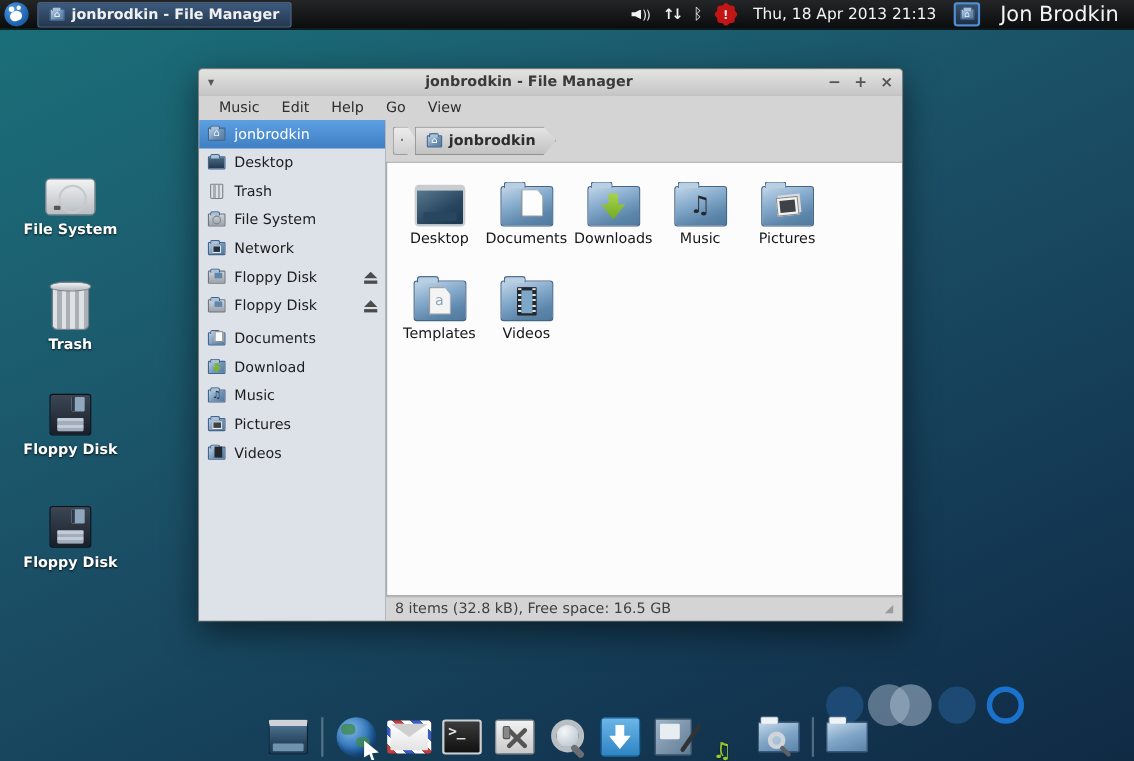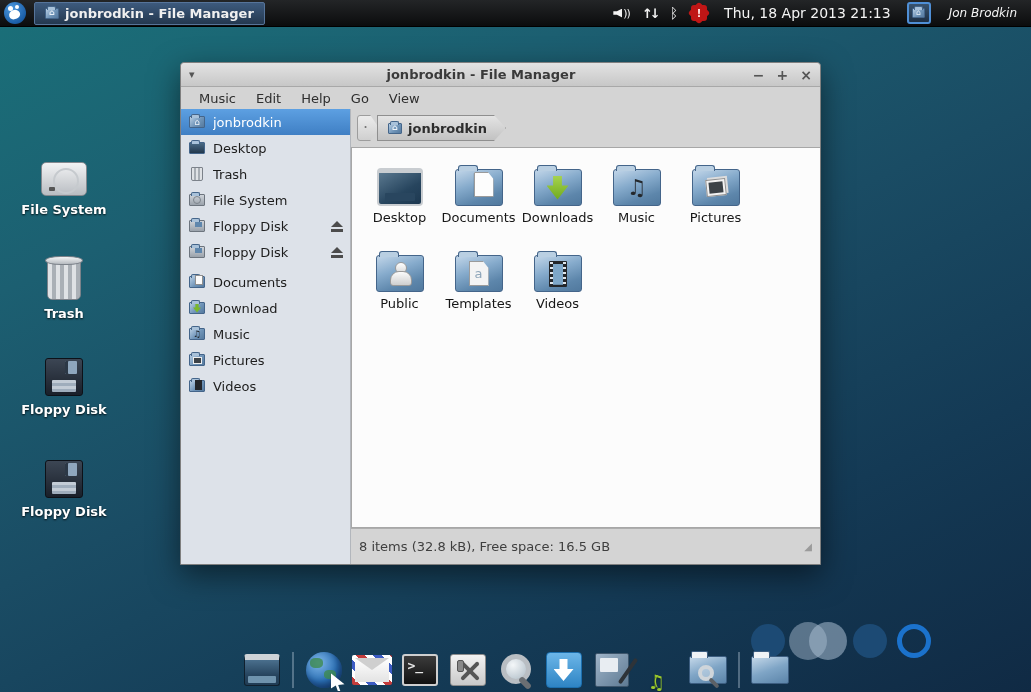--- a/index.html
+++ b/index.html
@@ -29,21 +29,21 @@
   .spk-wav { color:#f2f2f2; font-size:11px; letter-spacing:-1px; margin-left:1px; }
   .net-arrows { font-weight:bold; letter-spacing:-3px; font-size:13px; }
   .bt { font-size:14px; }
   .updates { position:relative; width:18px; height:18px; display:flex; align-items:center; justify-content:center; }
   .updates::before,.updates::after { content:""; position:absolute; inset:1px; background:#c01616; border-radius:3px; }
   .updates::after { transform:rotate(45deg); }
   .updates span { position:relative; z-index:2; color:#ffdddd; font-weight:bold; font-size:11px; }
   .clock { font-size:14px; color:#f4f4f4; padding:0 4px; }
   .places-ind { width:24px; height:22px; border:2px solid #4f8fd6; border-radius:3px;
     background:linear-gradient(#39536e,#1d2f44); display:flex; align-items:center; justify-content:center; }
-  .user-name { font-size:12px; color:#f4f4f4; padding:0 6px;font-style:italic; }
+  .user-name { font-size:19px; color:#f4f4f4; padding:0 6px; }
 
   
   .mf { position:relative; width:16px; height:12px; border-radius:1px;
     background:linear-gradient(135deg,#b9cfe4,#6f94b8 55%,#55799e); border:1px solid #44658a; flex:none; }
   .mf::before { content:""; position:absolute; top:-3px; left:1px; width:7px; height:3px;
     background:#a9c2da; border:1px solid #44658a; border-bottom:none; border-radius:2px 2px 0 0; }
   .mf .bdg { position:absolute; inset:0; display:flex; align-items:center; justify-content:center;
     font-size:9px; line-height:1; }
   .mf.dark { background:linear-gradient(#4a6a85,#22384d); }
   .mf.graybox { background:linear-gradient(#cfd4da,#9aa2ab); border-color:#6d757e; }
@@ -147,21 +147,21 @@
     background-image:repeating-linear-gradient(#dfe6ec 0 2px,transparent 2px 5px),
       repeating-linear-gradient(#dfe6ec 0 2px,transparent 2px 5px),
       linear-gradient(#7da7c9 0 0);
     background-size:3px 100%,3px 100%,10px 80%;
     background-position:1px 1px,right 1px top 1px,center 3px; background-repeat:no-repeat,no-repeat,no-repeat;
     background-color:#23262a; }
   .tmpl { position:relative; width:20px; height:25px; background:#f4f4f4; border:1px solid #9b9b9b;
     display:flex; align-items:center; justify-content:center; font-size:13px; color:#8fa6ba;
     clip-path:polygon(0 0,72% 0,100% 28%,100% 100%,0 100%); }
 
-  .statusbar { height:36px; background:#d4d4d4; border-top:1px solid #aeaeae; display:flex;
+  .statusbar { height:22px; background:#d4d4d4; border-top:1px solid #aeaeae; display:flex;
     align-items:center; padding:0 8px; font-size:13px; color:#3f3f3f; }
   .grip { margin-left:auto; color:#9b9b9b; font-size:10px; }
 
   
   .wcircles { position:absolute; right:55px; bottom:30px; width:225px; height:40px; }
   .wc { position:absolute; border-radius:50%; }
   .wc1 { left:0; top:2px; width:34px; height:34px; background:#1c4a74; }
   .wc2a { left:38px; top:0; width:38px; height:38px; background:rgba(150,170,190,.55); }
   .wc2b { left:58px; top:0; width:38px; height:38px; background:rgba(170,190,210,.55); }
   .wc3 { left:102px; top:2px; width:34px; height:34px; background:#1c4a74; }
@@ -320,20 +320,26 @@
           <span style="width:12px;height:14px;background:repeating-linear-gradient(90deg,#dfe2e5 0 2px,#a7adb3 2px 4px);border:1px solid #7c828a;border-radius:1px 1px 2px 2px;flex:none;margin:0 2px;"></span>
           <span class="lbl">Trash</span>
         </div>
         <div class="srow">
           <span class="mf graybox">
               <span class="bdg" style="width:8px;height:8px;border:1px solid #7d858d;border-radius:50%;margin:auto;"></span>
             </span>
           <span class="lbl">File System</span>
         </div>
         <div class="srow">
+          <span class="mf">
+              <span class="bdg" style="width:8px;height:7px;background:#20303f;border:1px solid #dfe6ec;margin:auto;"></span>
+            </span>
+          <span class="lbl">Network</span>
+        </div>
+        <div class="srow">
           <span class="mf graybox">
               <span class="bdg" style="width:7px;height:5px;background:#5f87ad;margin:1px 2px auto auto;"></span>
             </span>
           <span class="lbl">Floppy Disk</span>
           <span class="eject">
               <b></b>
               <i></i>
             </span>
         </div>
         <div class="srow">
@@ -421,28 +427,20 @@
                     <span class="photo">
                       <i></i>
                     </span>
                   </span>
                 </div>
               <div class="fname">Pictures</div>
             </div>
             <div class="fcell">
               <div class="bf">
                   <span class="bdg">
-                    <span class="person"></span>
-                  </span>
-                </div>
-              <div class="fname">Public</div>
-            </div>
-            <div class="fcell">
-              <div class="bf">
-                  <span class="bdg">
                     <span class="tmpl">a</span>
                   </span>
                 </div>
               <div class="fname">Templates</div>
             </div>
             <div class="fcell">
               <div class="bf">
                   <span class="bdg">
                     <span class="film"></span>
                   </span>

